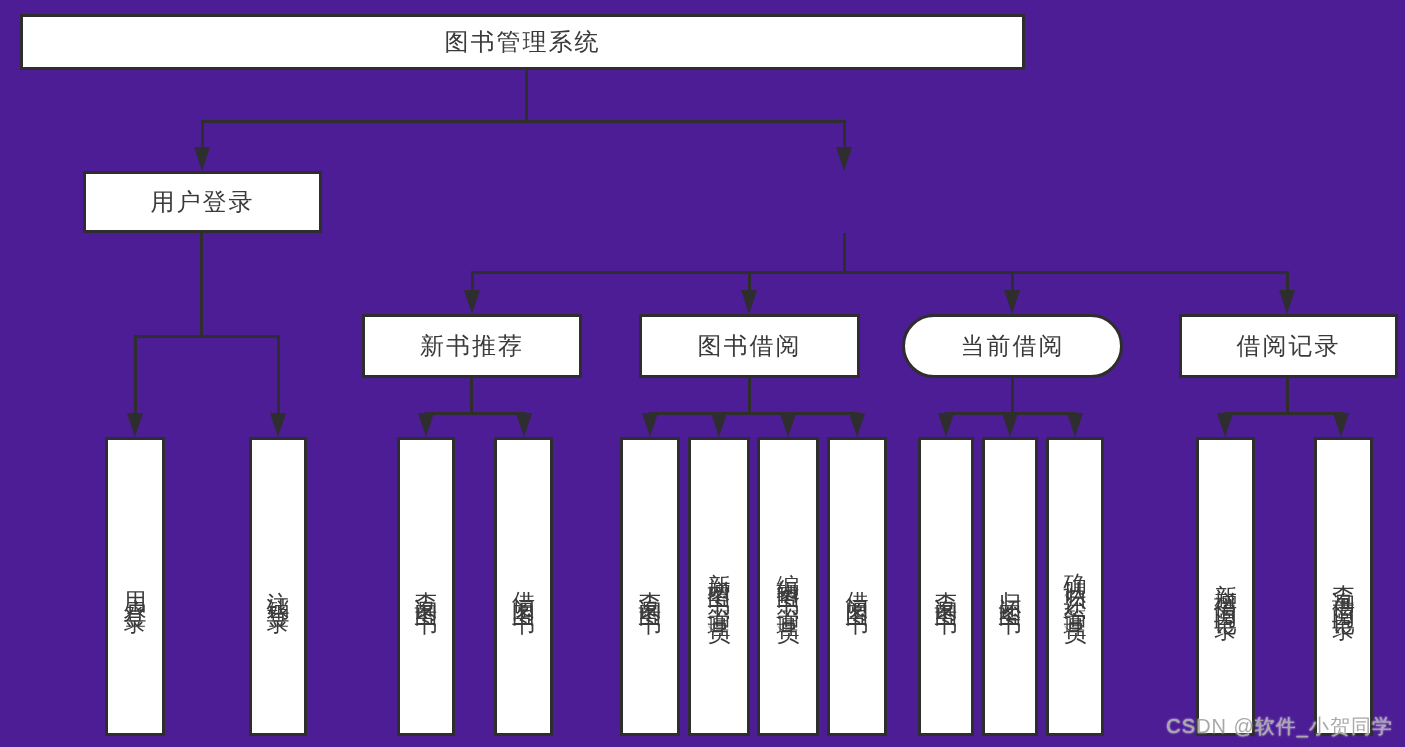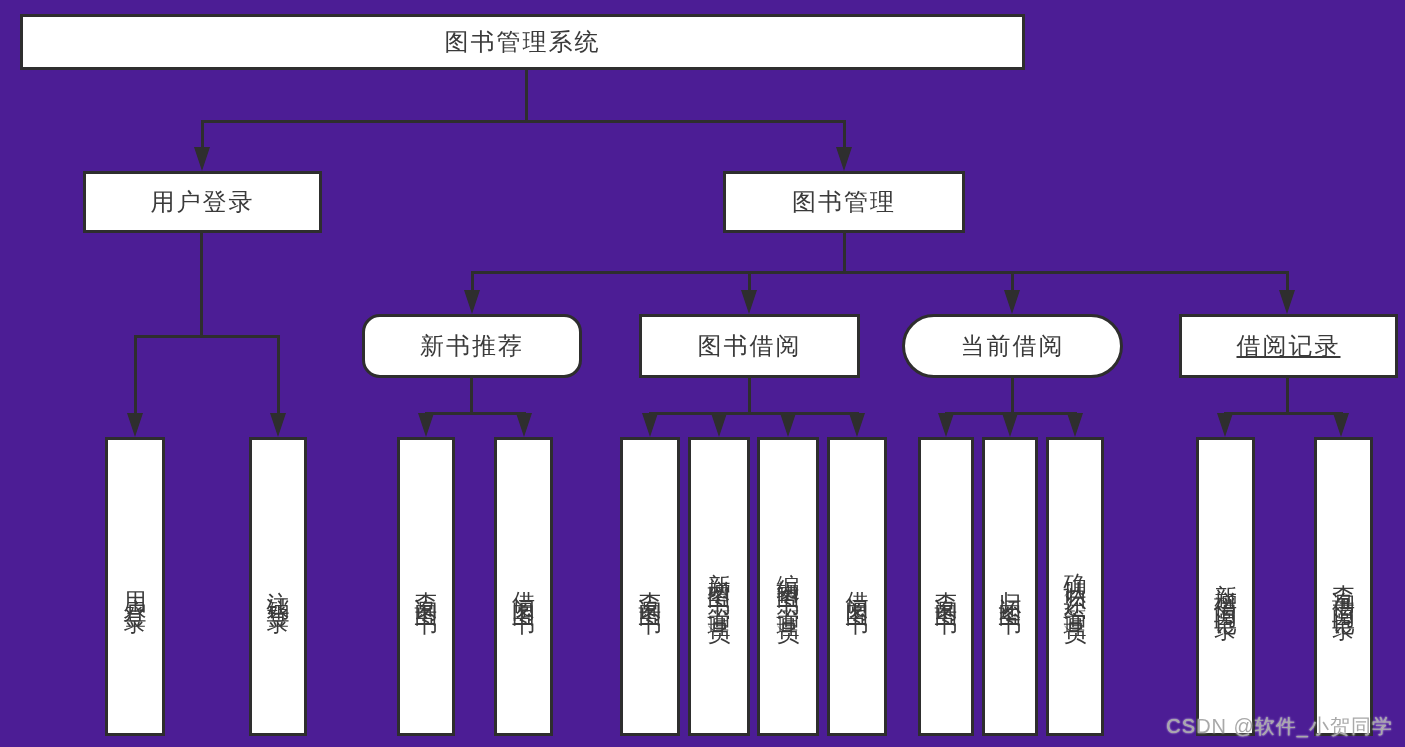--- a/index.html
+++ b/index.html
@@ -73,52 +73,49 @@
   <div class="line" style="left:525px; top:70px; width:3px; height:50px;"></div>
   <div class="line" style="left:201px; top:120px; width:644px; height:3px;"></div>
   <div class="line" style="left:201px; top:120px; width:3px; height:33px;"></div>
   <div class="arrow" style="left:194px; top:147px;"></div>
   <div class="line" style="left:843px; top:120px; width:3px; height:33px;"></div>
   <div class="arrow" style="left:836px; top:147px;"></div>
 
   <div class="box h-box" style="left:83px; top:171px; width:239px; height:62px;">
     <span>用户登录</span>
   </div>
-  <div class="box h-box" style="left:723px; top:171px; width:242px; height:62px;">
-    <span>图书管理</span>
-  </div>
 
   <div class="line" style="left:200px; top:233px; width:3px; height:102px;"></div>
   <div class="line" style="left:134px; top:335px; width:146px; height:3px;"></div>
   <div class="line" style="left:134px; top:335px; width:3px; height:80px;"></div>
   <div class="arrow" style="left:127px; top:413px;"></div>
   <div class="line" style="left:277px; top:335px; width:3px; height:80px;"></div>
   <div class="arrow" style="left:270px; top:413px;"></div>
 
   <div class="line" style="left:843px; top:233px; width:3px; height:38px;"></div>
   <div class="line" style="left:471px; top:271px; width:818px; height:3px;"></div>
   <div class="line" style="left:471px; top:271px; width:3px; height:20px;"></div>
   <div class="arrow" style="left:464px; top:290px;"></div>
   <div class="line" style="left:748px; top:271px; width:3px; height:20px;"></div>
   <div class="arrow" style="left:741px; top:290px;"></div>
   <div class="line" style="left:1011px; top:271px; width:3px; height:20px;"></div>
   <div class="arrow" style="left:1004px; top:290px;"></div>
   <div class="line" style="left:1286px; top:271px; width:3px; height:20px;"></div>
   <div class="arrow" style="left:1279px; top:290px;"></div>
 
-  <div class="box h-box" style="left:362px; top:314px; width:220px; height:64px;border-radius:18px;">
+  <div class="box h-box" style="left:362px; top:314px; width:220px; height:64px;">
     <span>新书推荐</span>
   </div>
   <div class="box h-box" style="left:639px; top:314px; width:221px; height:64px;text-align:right;">
     <span>图书借阅</span>
   </div>
   <div class="box h-box" style="left:902px; top:314px; width:221px; height:64px;border-radius:32px;">
     <span>当前借阅</span>
   </div>
-  <div class="box h-box" style="left:1179px; top:314px; width:219px; height:64px;text-decoration:underline;">
+  <div class="box h-box" style="left:1179px; top:314px; width:219px; height:64px;">
     <span>借阅记录</span>
   </div>
 
   <div class="line" style="left:470px; top:378px; width:3px; height:34px;"></div>
   <div class="line" style="left:425px; top:412px; width:101px; height:3px;"></div>
   <div class="arrow" style="left:418px; top:413px;"></div>
   <div class="arrow" style="left:516px; top:413px;"></div>
 
   <div class="line" style="left:748px; top:378px; width:3px; height:34px;"></div>
   <div class="line" style="left:649px; top:412px; width:210px; height:3px;"></div>

